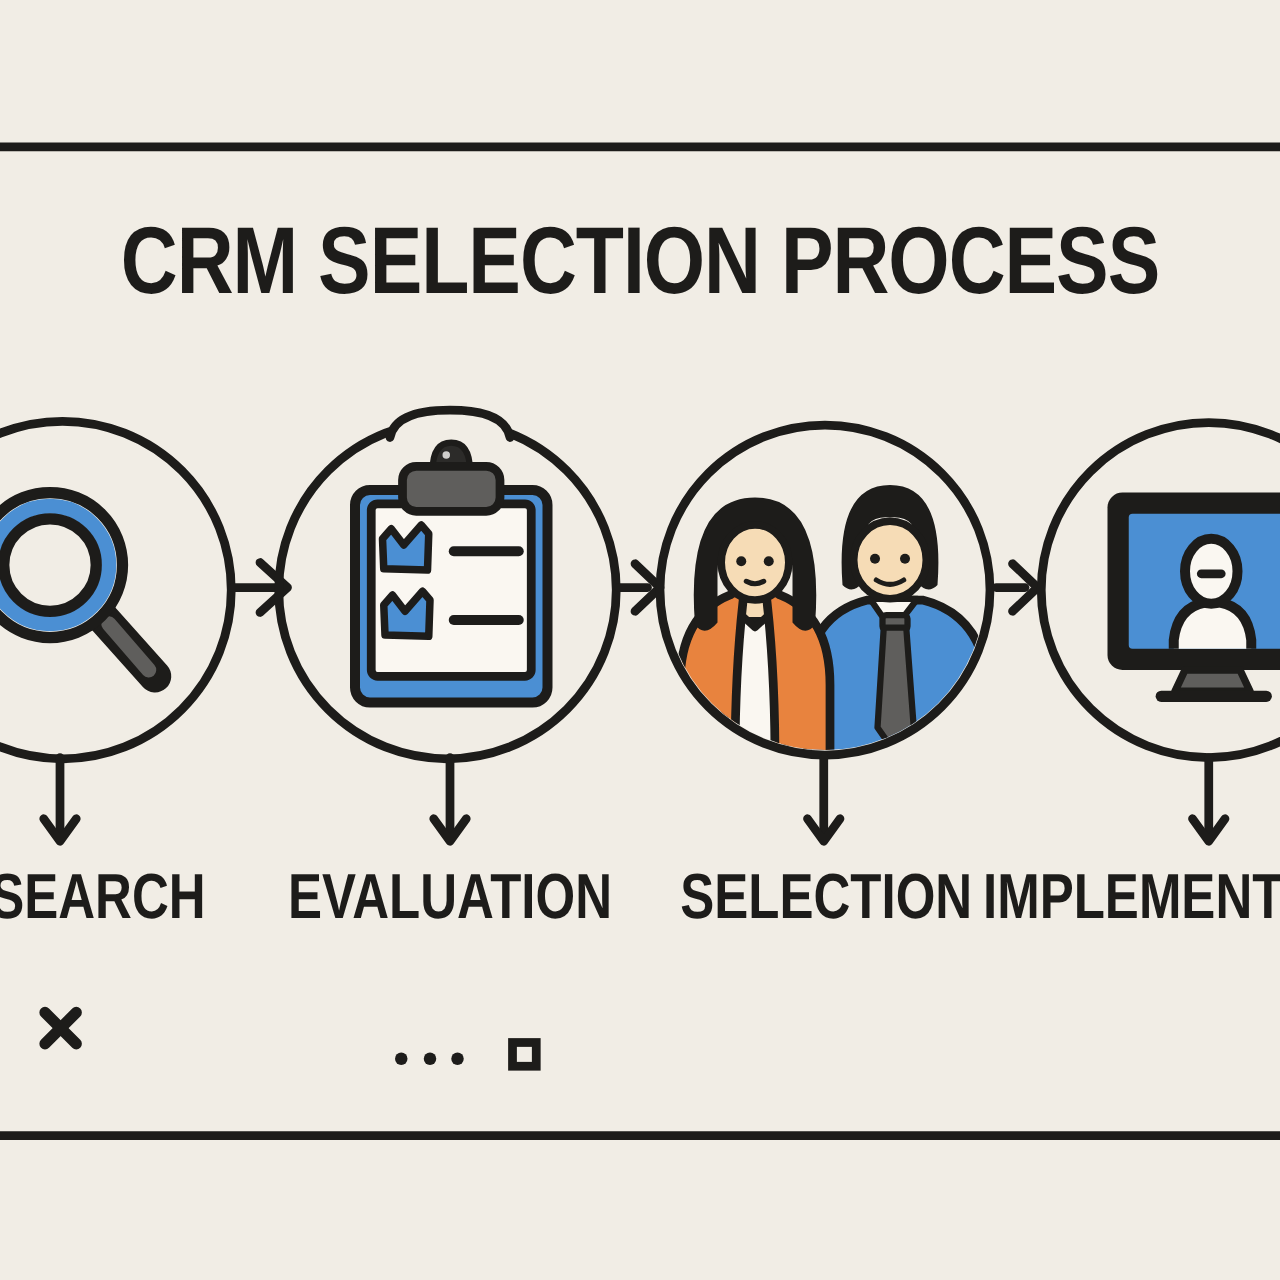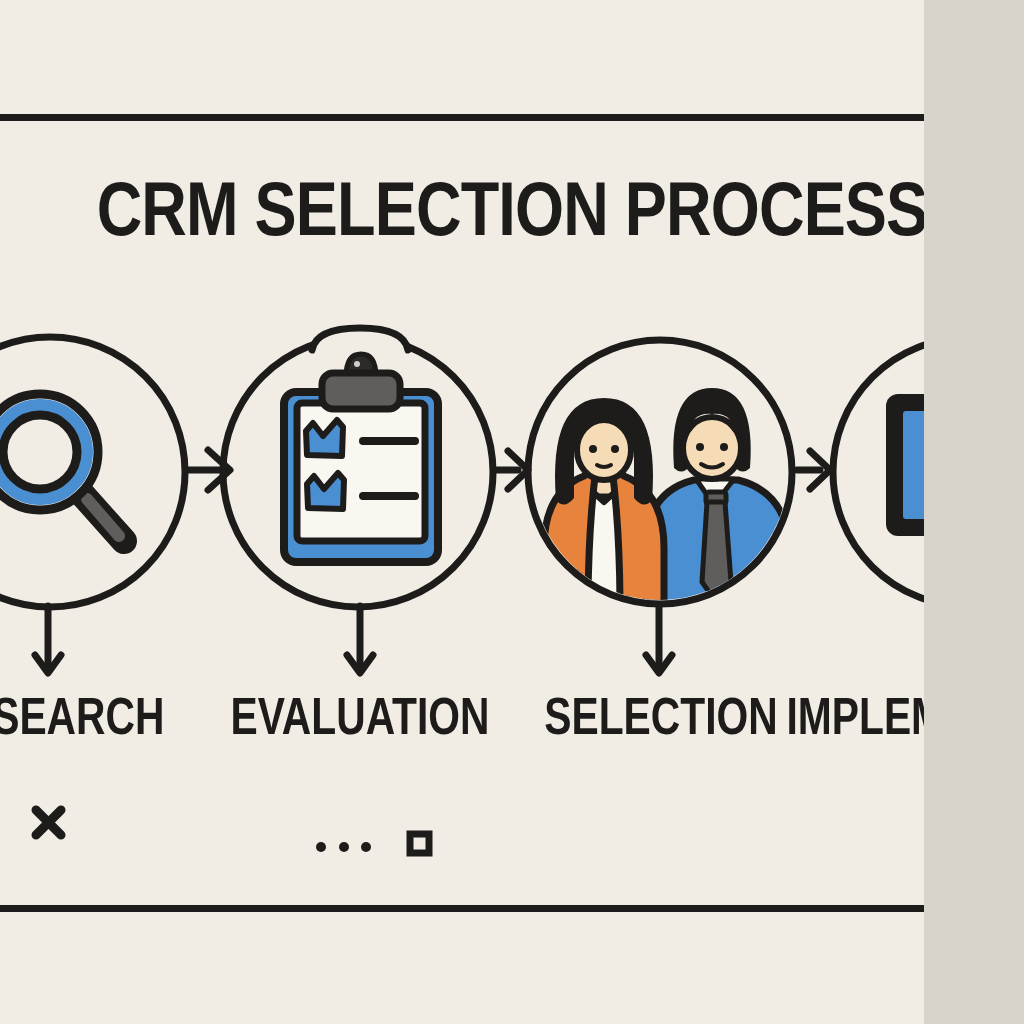--- a/index.html
+++ b/index.html
@@ -7,21 +7,21 @@
     --c-ink:#1d1c1a;
     --c-blue:#4b8fd3;
     --c-orange:#e8833e;
     --c-gray:#5f5e5c;
     --c-skin:#f6dcb6;
     --c-paper:#faf7f1;
   }
   html,body{margin:0;padding:0;}
   body{background:#d8d4cc;font-family:"Liberation Sans",sans-serif;}
   .canvas{
-    position:relative;width:924px;height:1024px;overflow:hidden;
+    position:relative;width:1024px;height:1024px;overflow:hidden;
     background:var(--c-background);
     text-decoration:underline;
   }
   .rule{position:absolute;left:0;width:1024px;height:7px;background:var(--c-ink);}
   .rule.top{top:114px;}
   .rule.bottom{top:905px;}
   .title{
     position:absolute;top:171px;left:512px;margin:0;
     transform:translateX(-50%) scaleX(0.83);
     font-size:76px;line-height:1;font-weight:bold;letter-spacing:-1px;

